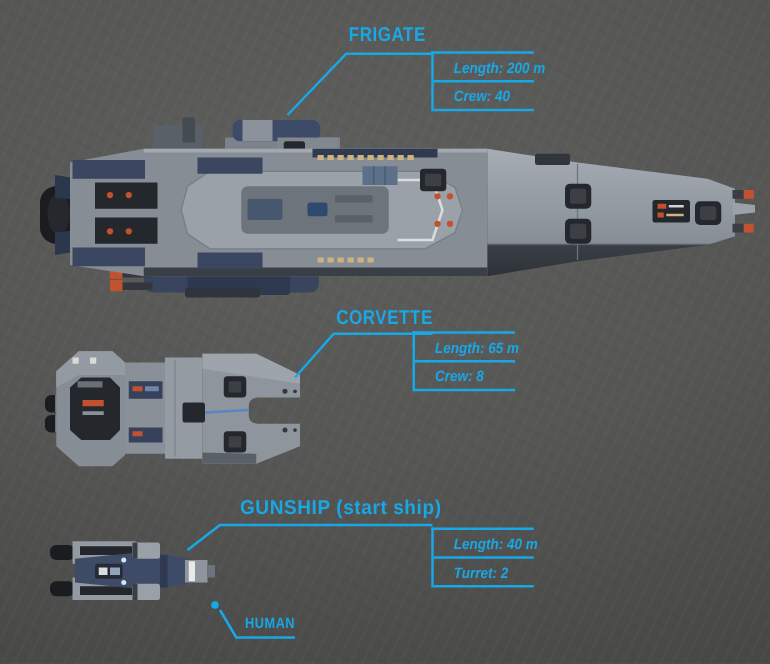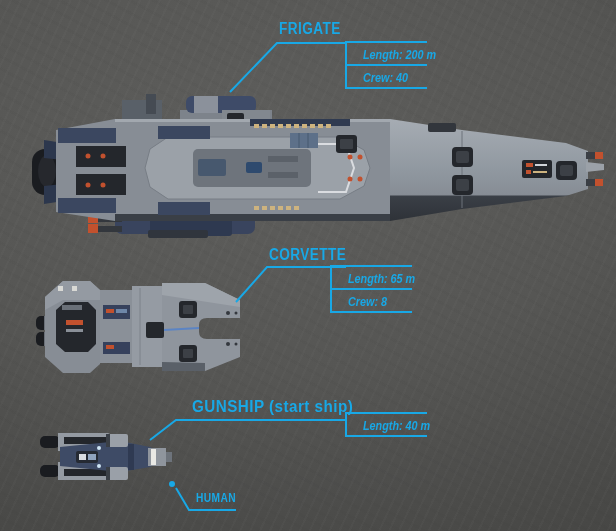--- a/index.html
+++ b/index.html
@@ -243,15 +243,16 @@
 <div class="stats-table" style="left:345px;top:41px;">
   <div class="stats-row"><span>Length: 200 m</span></div>
   <div class="stats-row"><span>Crew: 40</span></div>
 </div>
 
 <div class="stats-table" style="left:330px;top:265px;">
   <div class="stats-row"><span>Length: 65 m</span></div>
   <div class="stats-row"><span>Crew: 8</span></div>
 </div>
 
-<div class="stats-table" style="left:345px;top:412px;">
+<div class="stats-table" style="left:345px;top:422px;">
   <div class="stats-row"><span>Length: 40 m</span></div>
+  <div class="stats-row"><span>Turret: 2</span></div>
 </div>
 
 </body></html>

